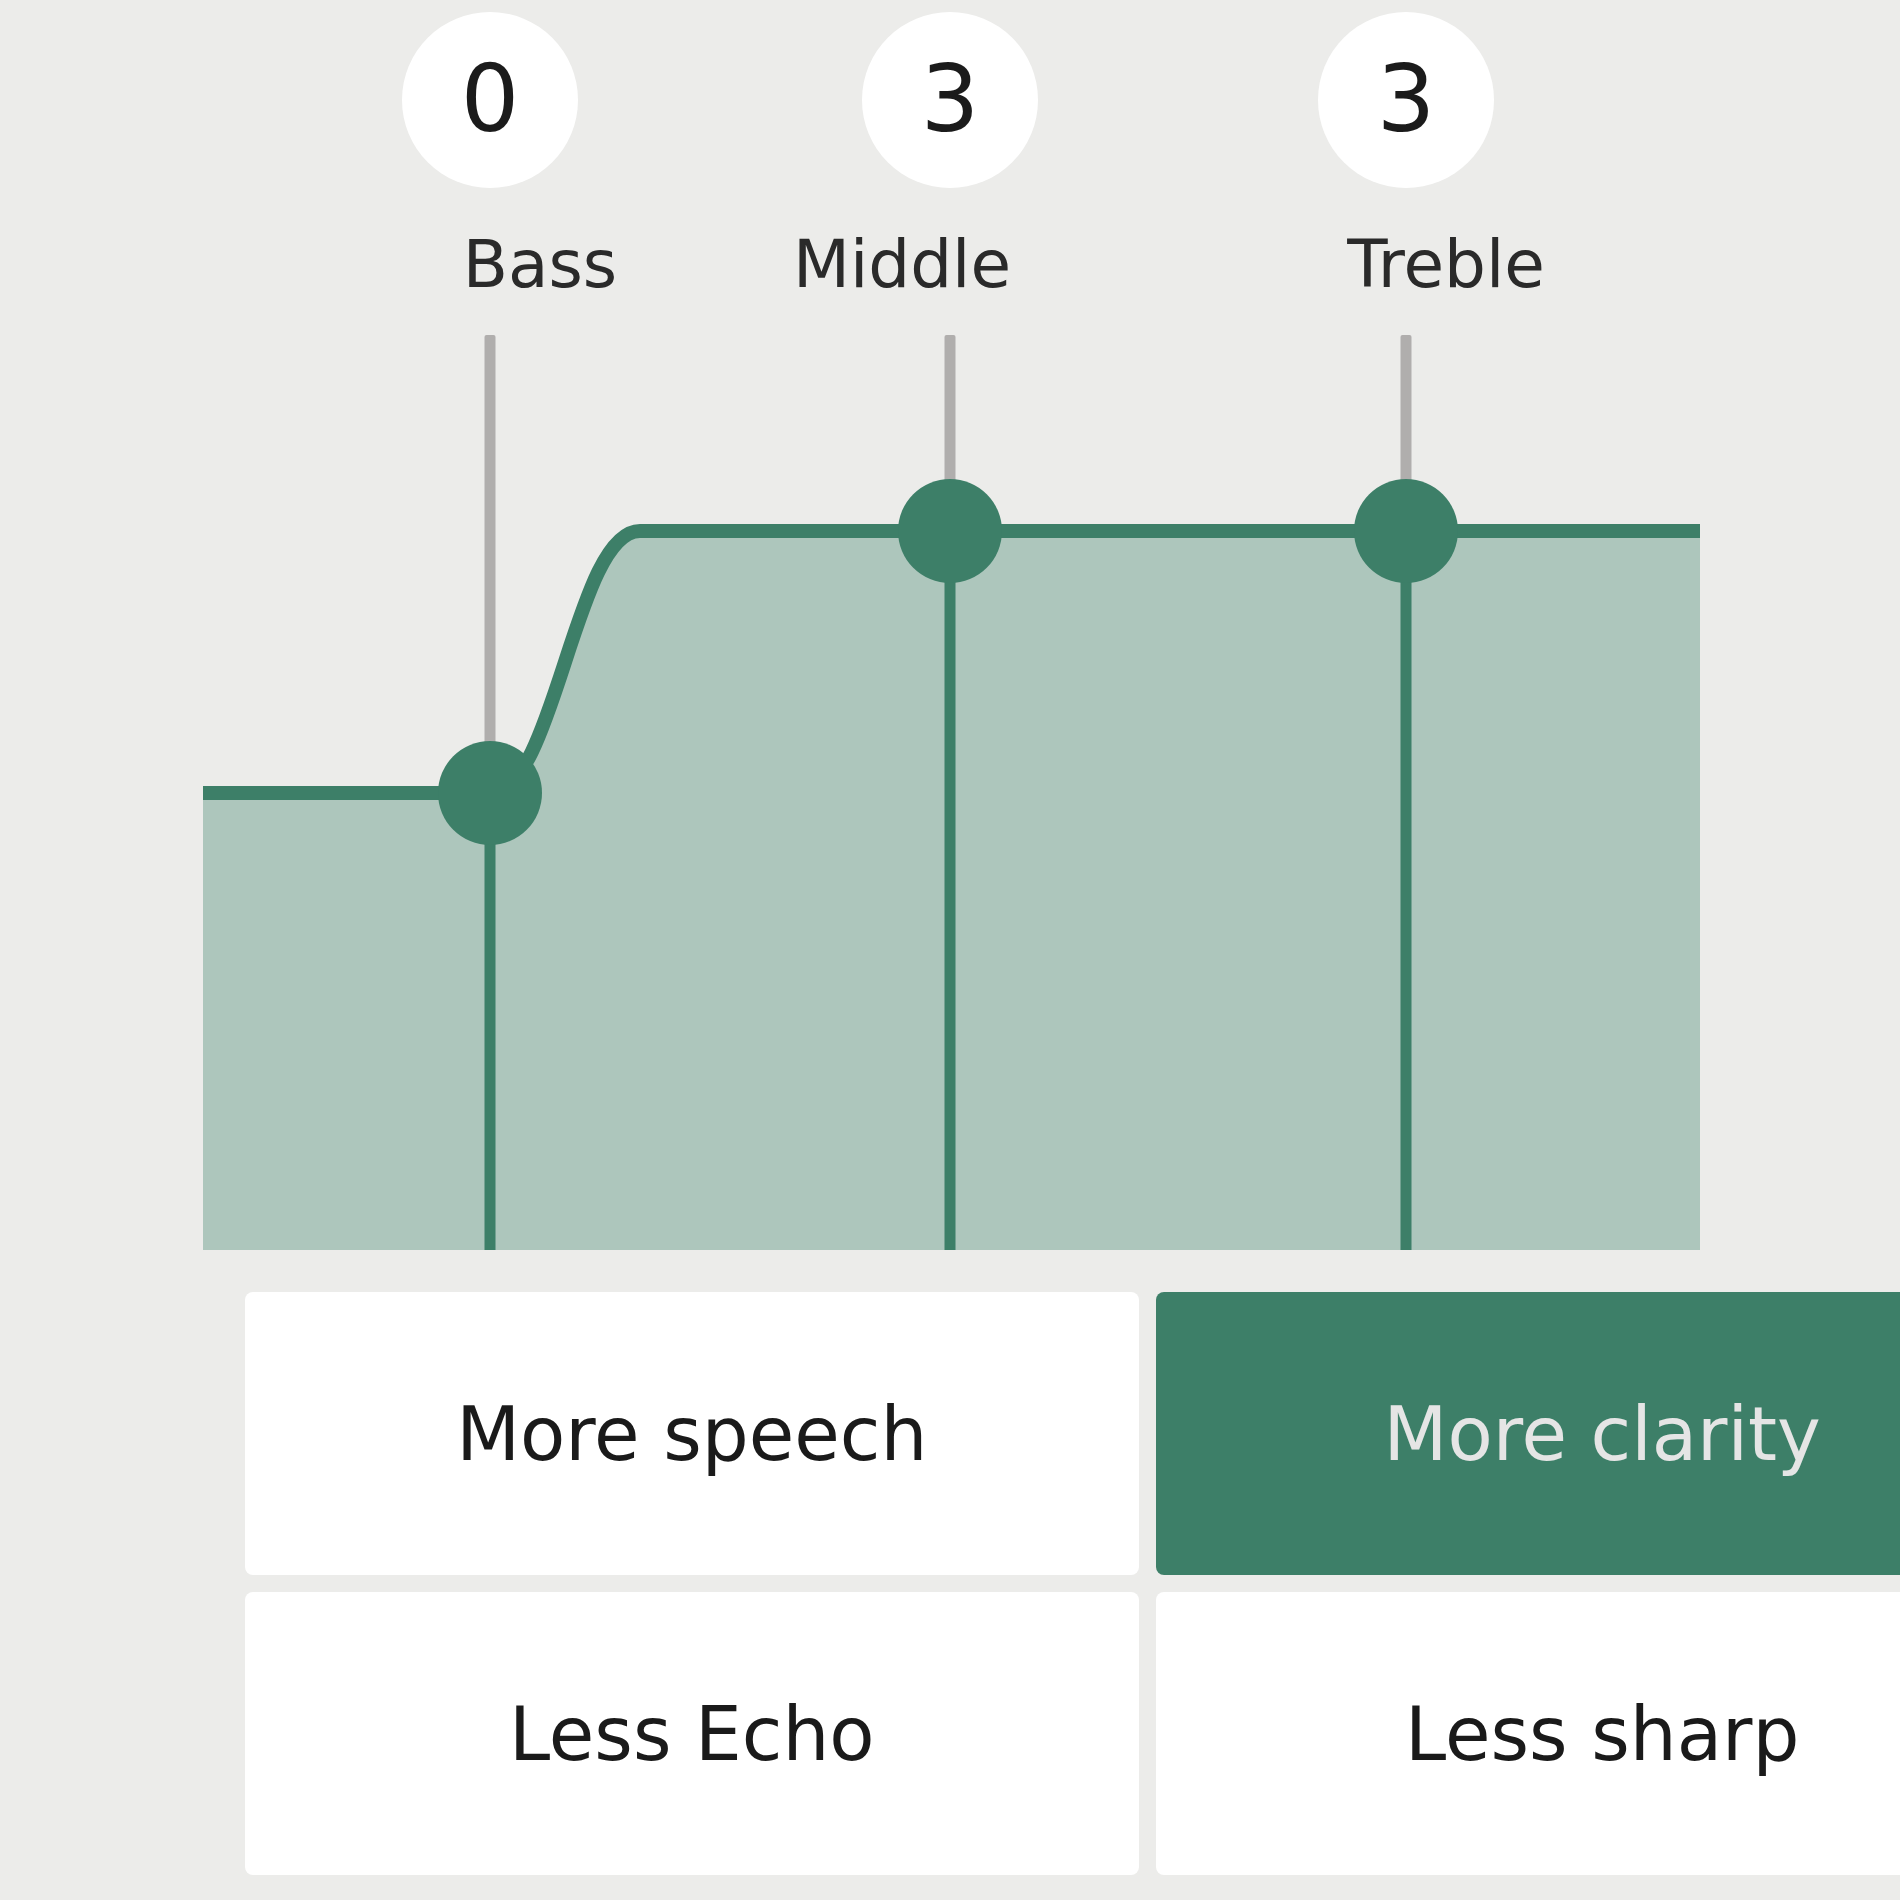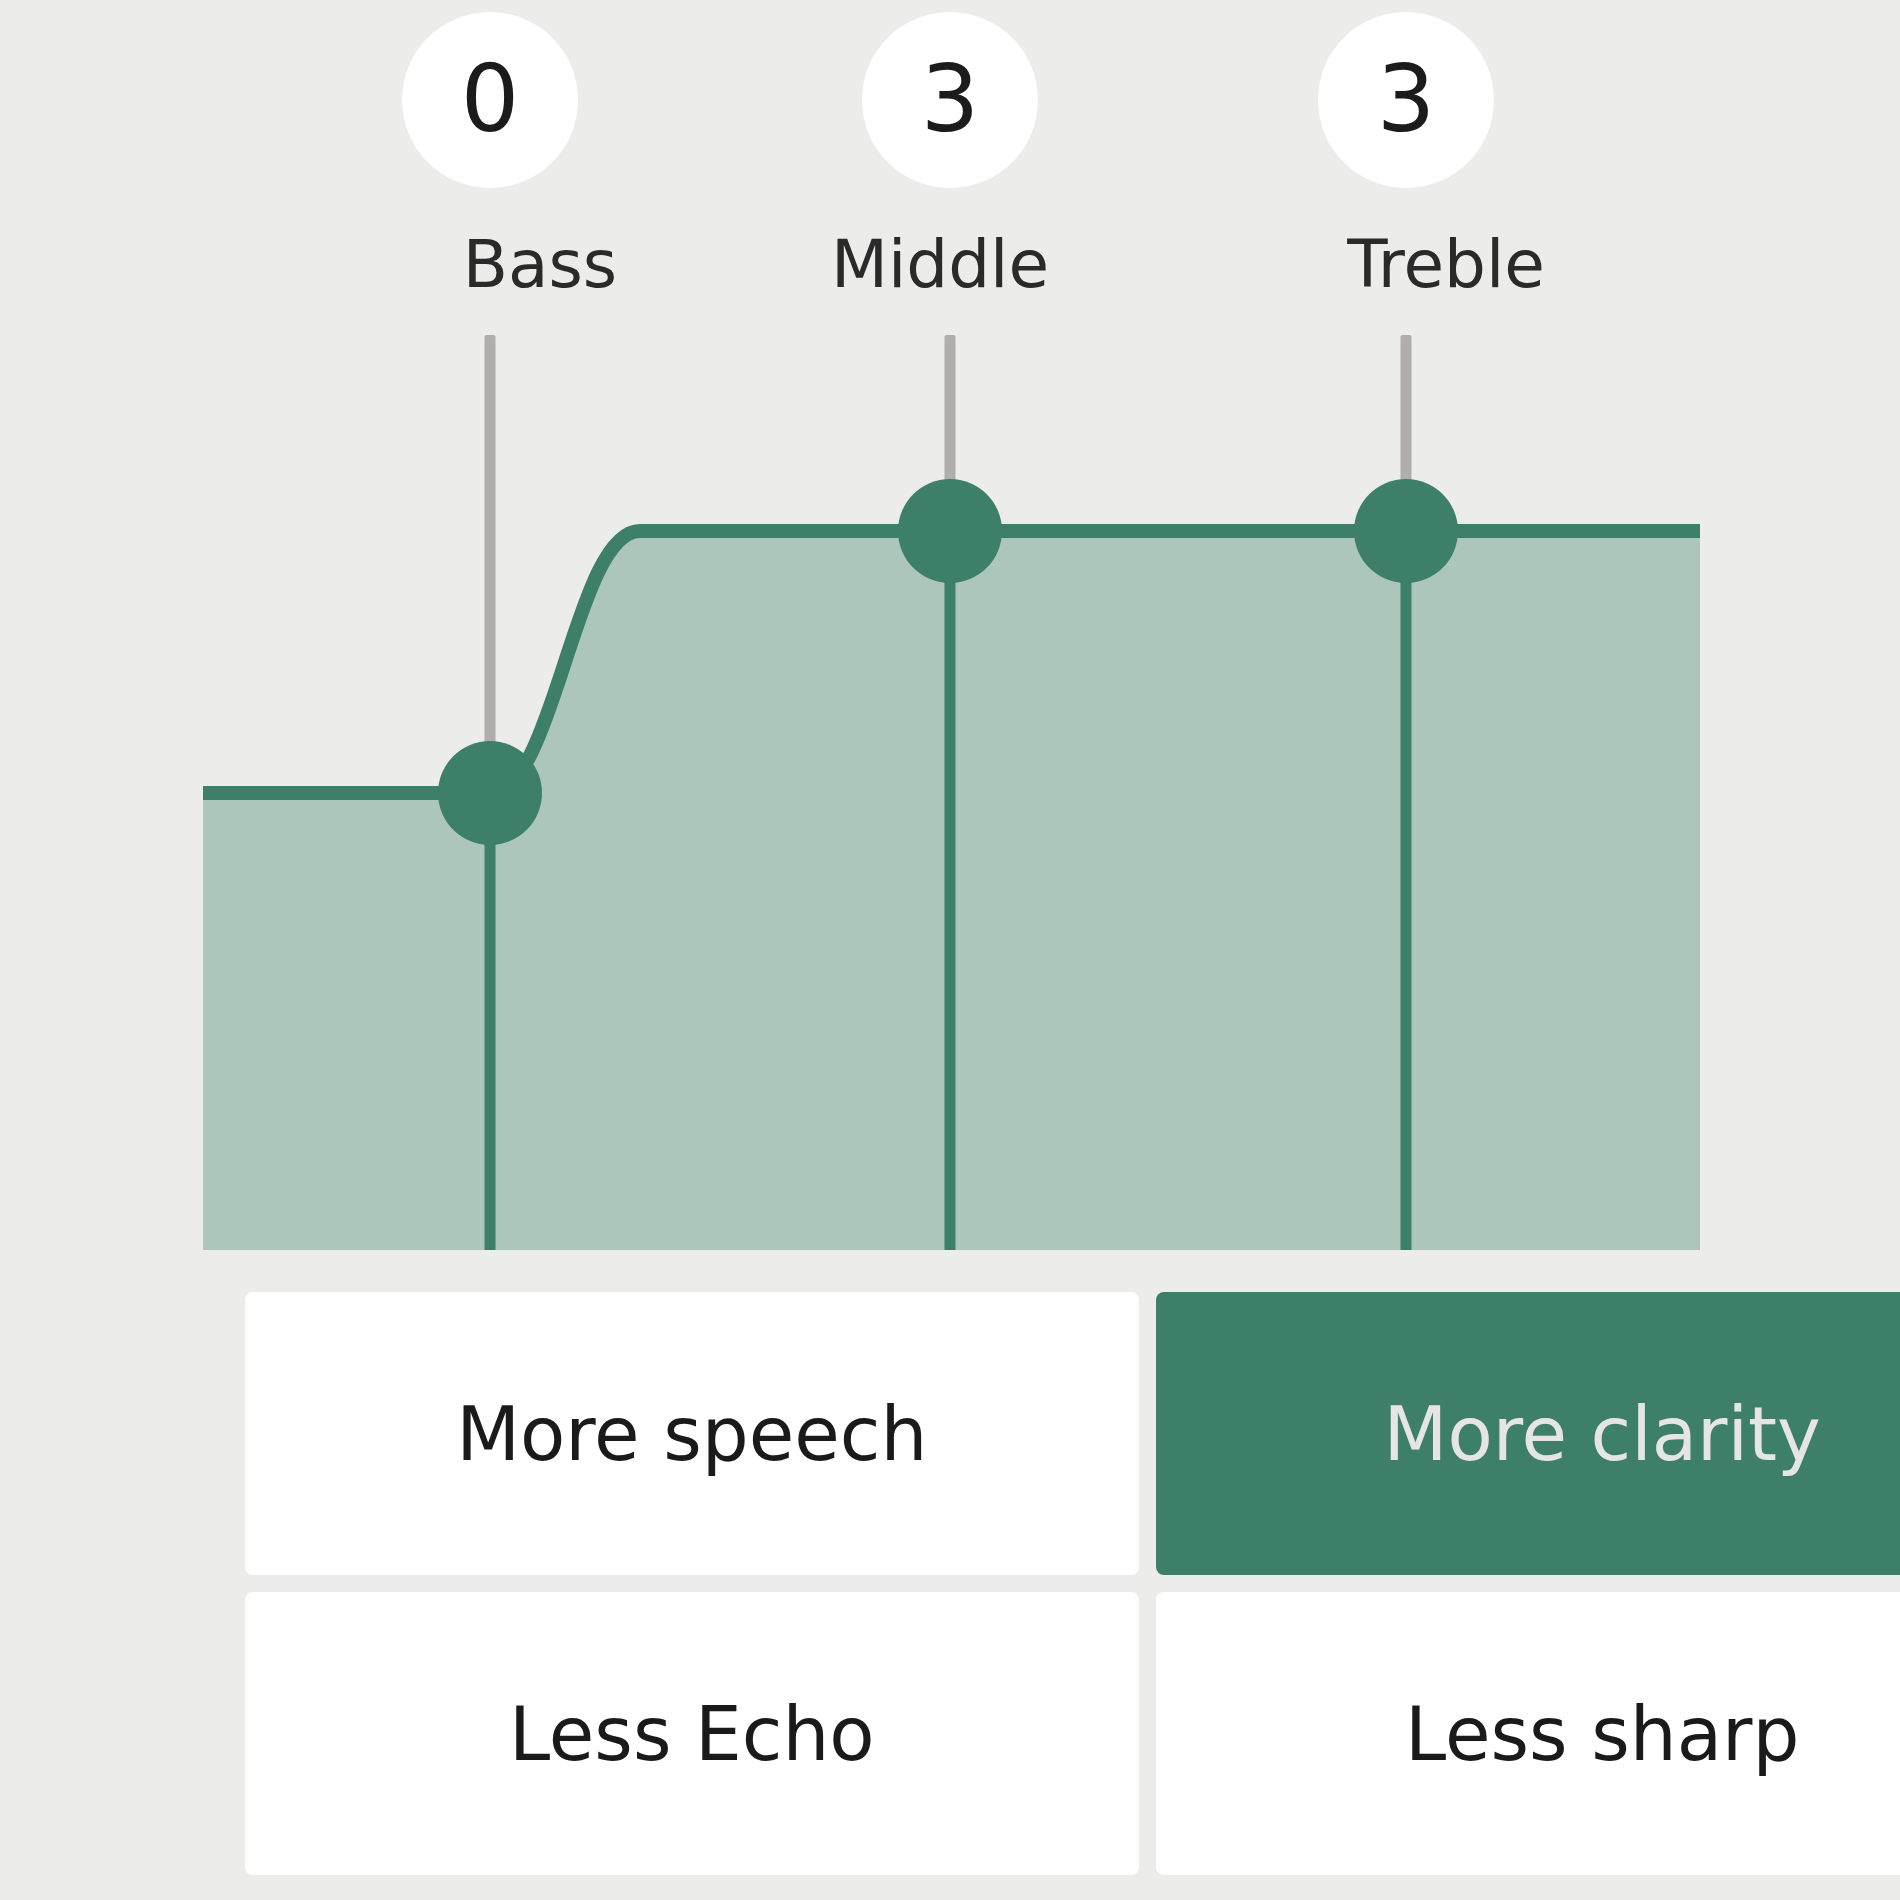--- a/index.html
+++ b/index.html
@@ -126,21 +126,21 @@
     <span>0</span>
   </div>
   <div class="value-bubble" style="left:862px; top:12px;">
     <span>3</span>
   </div>
   <div class="value-bubble" style="left:1318px; top:12px;">
     <span>3</span>
   </div>
 
   <div class="slider-label" style="left:512px; top:232px;margin-left:28px;">Bass</div>
-  <div class="slider-label" style="left:940px; top:232px;">Middle</div>
+  <div class="slider-label" style="left:902px; top:232px;">Middle</div>
   <div class="slider-label" style="left:1406px; top:232px;margin-left:40px;">Treble</div>
 
   <div class="slider-track" style="left:490px; top:335px; height:452px;"></div>
   <div class="slider-track" style="left:950px; top:335px; height:202px;"></div>
   <div class="slider-track" style="left:1406px; top:335px; height:203px;"></div>
 
   <div id="eq-graph">
     <svg width="1497" height="780" viewBox="0 0 1497 780">
 
       <path fill="#adc6bc" d="M 0,323 L 287,323 C 352,323 372,61 437,61 L 747,61 L 1203,61 L 1497,61 L 1497,780 L 0,780 Z"></path>

